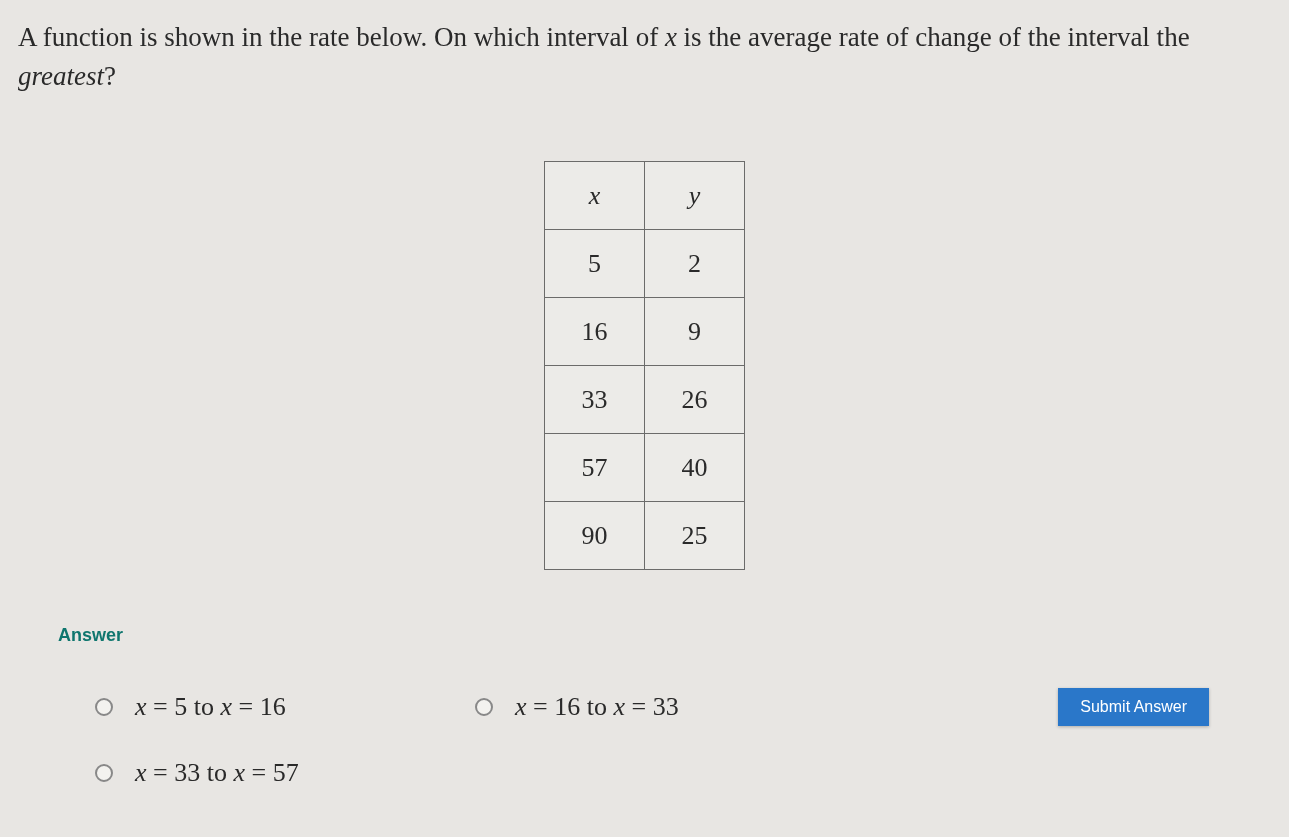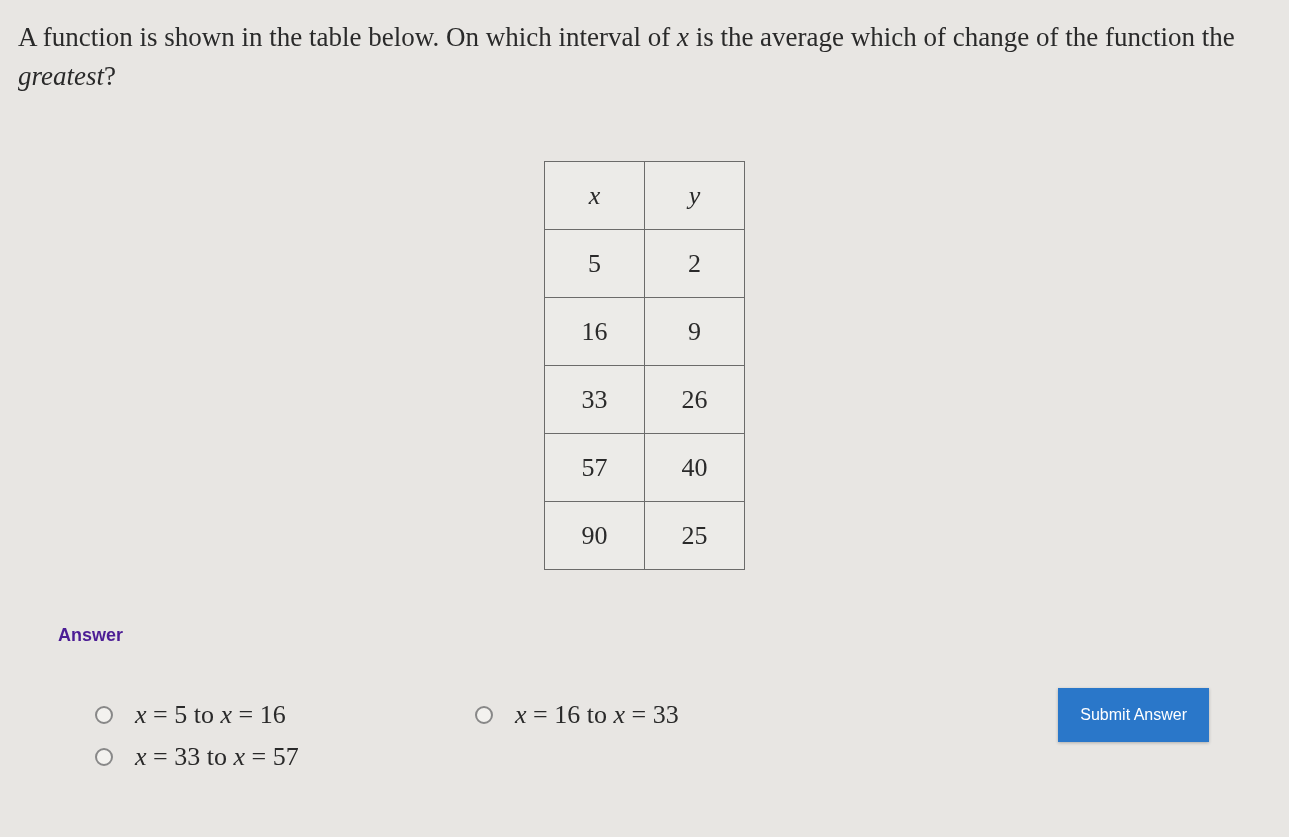--- a/index.html
+++ b/index.html
@@ -36,27 +36,28 @@
 tr.header td { font-style:italic; }
 .answer-section {
   position:absolute;
   left:0; right:0; top:625px;
   padding:0 40px;
 }
 .answer-label {
   font-family:Verdana, Geneva, sans-serif;
   font-weight:bold;
   font-size:18px;
-  color:#4c1d95;
+  color:#0f766e;
   margin-left:18px;
   margin-bottom:42px;
 }
 .options {
   display:grid;
   grid-template-columns: 380px 380px auto;
+  row-gap:32px;
   align-items:center;
   margin-left:55px;
 }
 .opt {
   display:flex; align-items:center;
   font-family:'Times New Roman', serif;
   font-size:26px;
   cursor:pointer;
 }
 .radio {
@@ -67,31 +68,31 @@
   flex-shrink:0;
   background:#f3f2ef;
 }
 .opt .m { font-style:italic; }
 .submit-cell { display:flex; justify-content:flex-end; padding-right:40px; }
 .submit-btn {
   background:#2a77c9;
   color:#fff;
   font-family:Verdana, Geneva, sans-serif;
   font-size:16px;
-  padding:18px 22px;
+  padding:10px 22px;
   border:none;
   cursor:pointer;
   box-shadow:0 1px 3px rgba(0,0,0,.25);
 }
 </style>
 </head>
 <body>
 
 <div class="question">
-  <span>A function is shown in the table below. On which interval of </span><span class="var">x</span><span> is the average which of change of the function the </span><span class="emph">greatest</span><span>?</span>
+  <span>A function is shown in the rate below. On which interval of </span><span class="var">x</span><span> is the average rate of change of the interval the </span><span class="emph">greatest</span><span>?</span>
 </div>
 
 <div class="table-wrap">
   <table>
     <tbody>
         <tr class="header">
       <td>x</td>
       <td>y</td>
     </tr>
     <tr>

